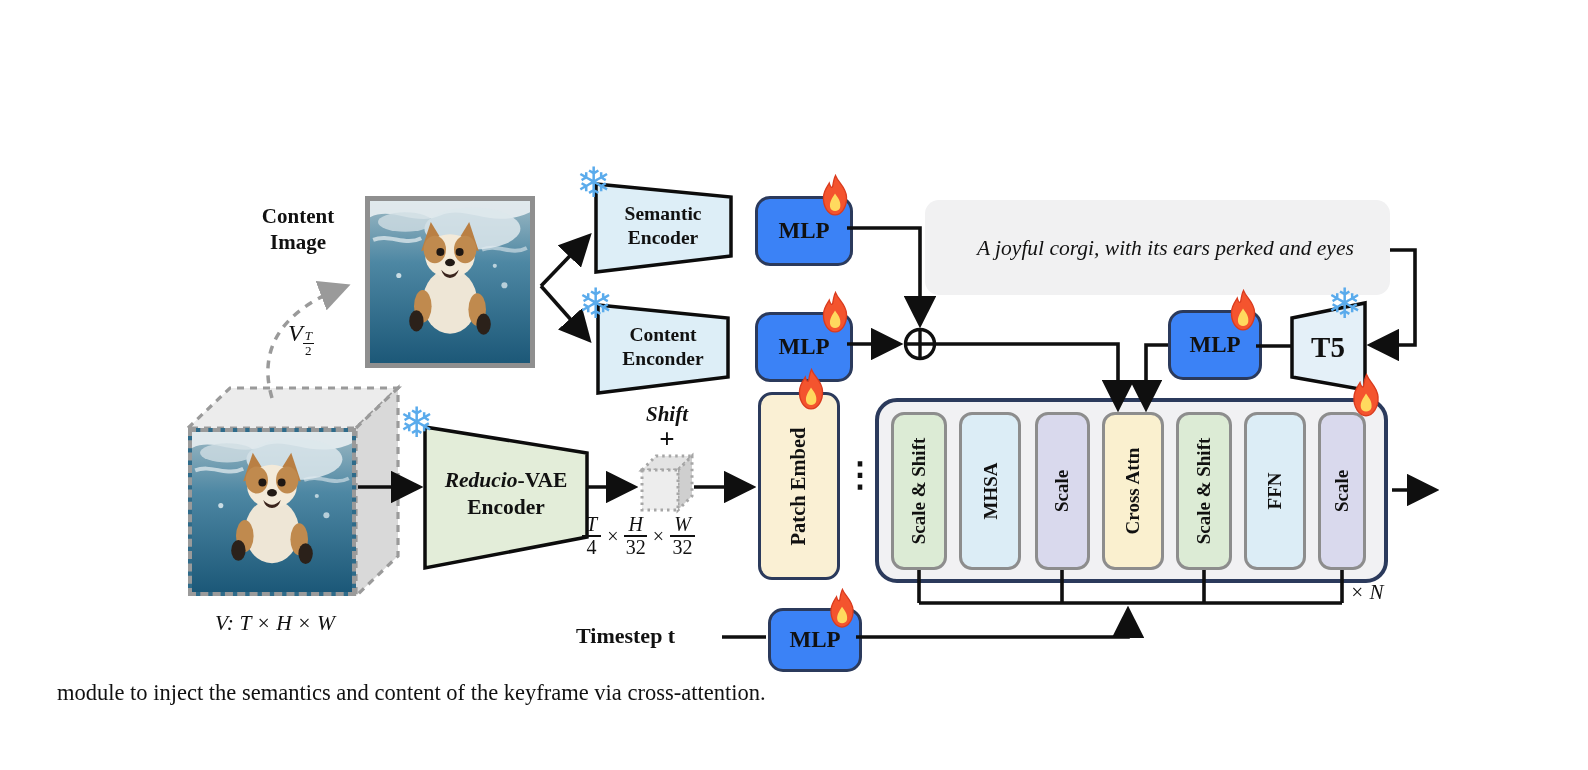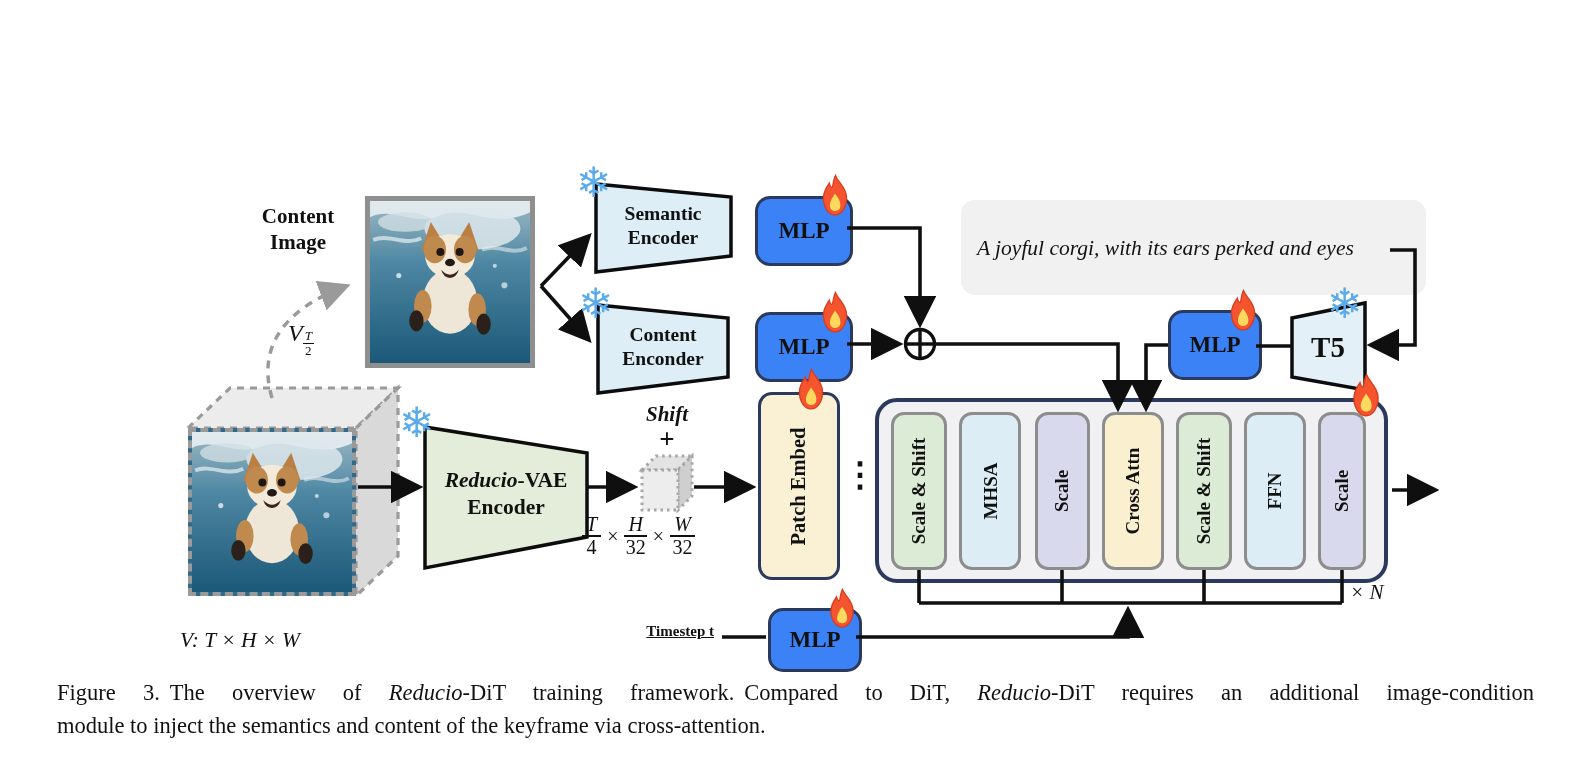--- a/index.html
+++ b/index.html
@@ -11,22 +11,22 @@
   .layer-box{z-index:2;}
   .layer-conn{z-index:3;pointer-events:none;}
   .layer-label{z-index:4;}
   .layer-icon{z-index:5;}
 
   
   .mlp-box{background:#3b82f6;border:3px solid #2b3a5c;border-radius:15px;
            display:flex;align-items:center;justify-content:center;
            font-weight:bold;font-size:23px;}
   .prompt-box{background:#f1f1f2;border-radius:14px;display:flex;flex-direction:column;
-              justify-content:center;padding:0 0 0 16px;box-sizing:border-box;
-              font-style:italic;font-size:21.5px;line-height:34px;margin-left:36px;}
+              justify-content:center;padding:0 0 0 52px;box-sizing:border-box;
+              font-style:italic;font-size:21.5px;line-height:34px;}
   .patch-box{background:#faf0d4;border:3.5px solid #2b3a5c;border-radius:14px;
              display:flex;align-items:center;justify-content:center;}
   .dit-box{background:#f1f1f3;border:4px solid #2b3a5c;border-radius:22px;box-sizing:border-box;}
   .bar{border:3px solid #8d8d8d;border-radius:13px;display:flex;align-items:center;
        justify-content:center;box-sizing:border-box;}
   .bar.green{background:#dcebd5;} .bar.blue{background:#dcedf6;}
   .bar.lav{background:#d9d9ed;}  .bar.cream{background:#faf0cf;}
   .vtext{transform:rotate(-90deg);white-space:nowrap;font-weight:bold;font-size:19px;}
   .vtext.big{font-size:20.5px;}
 
@@ -218,21 +218,21 @@
 
   <div class="abs layer-label title2" style="left:238px;top:203px;width:120px;">
     <div>Content</div>
     <div>Image</div>
   </div>
 
   <div class="abs layer-label" style="left:288px;top:320px;font-size:24px;">
     <span class="mathit">V</span><span class="subfrac"><span class="top">T</span><span class="bot">2</span></span>
   </div>
 
-  <div class="abs layer-label" style="left:180px;top:628px;width:190px;font-size:21.5px;font-style:italic;">
+  <div class="abs layer-label" style="left:180px;top:611px;width:190px;text-align:center;font-size:21.5px;font-style:italic;">
     <span>V</span><span>: T × H × W</span>
   </div>
 
   <div class="abs layer-label trap-label" style="left:598px;top:194px;width:130px;height:64px;font-size:19.5px;line-height:24px;">
     <div>Semantic</div>
     <div>Encoder</div>
   </div>
 
   <div class="abs layer-label trap-label" style="left:600px;top:315px;width:126px;height:64px;font-size:19.5px;line-height:24px;">
     <div>Content</div>
@@ -273,21 +273,21 @@
   </div>
 
   <div class="abs layer-label dots" style="left:843px;top:458px;">
     <span>⋮</span>
   </div>
 
   <div class="abs layer-label xn" style="left:1350px;top:580px;">
     <span>× N</span>
   </div>
 
-  <div class="abs layer-label" style="left:576px;top:623px;width:138px;text-align:right;font-weight:bold;font-size:15px;text-decoration:underline;">
+  <div class="abs layer-label" style="left:576px;top:623px;width:138px;text-align:left;font-weight:bold;font-size:22px;">
     <span>Timestep t</span>
   </div>
 
   <span class="abs layer-icon snow" style="left:576px;top:162px;">❄</span>
   <span class="abs layer-icon snow" style="left:578px;top:283px;">❄</span>
   <span class="abs layer-icon snow" style="left:399px;top:402px;">❄</span>
   <span class="abs layer-icon snow" style="left:1327px;top:283px;">❄</span>
 
   <svg class="abs layer-icon" style="left:815px;top:173px;" width="40" height="46">
       <use href="#flame"></use>
@@ -302,19 +302,16 @@
       <use href="#flame"></use>
     </svg>
   <svg class="abs layer-icon" style="left:1345px;top:372px;" width="42" height="48">
       <use href="#flame"></use>
     </svg>
   <svg class="abs layer-icon" style="left:823px;top:587px;" width="38" height="44">
       <use href="#flame"></use>
     </svg>
 
   <div class="abs layer-label caption" style="left:57px;top:676px;width:1477px;">
-    <div class="cap-line1">
-      <span>Figure 3.</span><span class="gap"></span><span>The overview of </span><span class="mathit">Reducio</span><span>-DiT training framework.</span><span class="gap"></span><span>Compared to DiT, </span><span class="mathit">Reducio</span><span>-DiT requires an additional image-condition</span>
-    </div>
     <div>module to inject the semantics and content of the keyframe via cross-attention.</div>
   </div>
 
 </div>
 
 </body></html>

